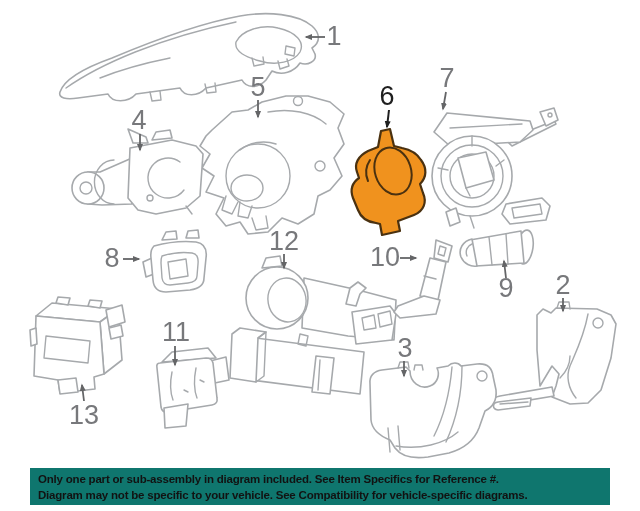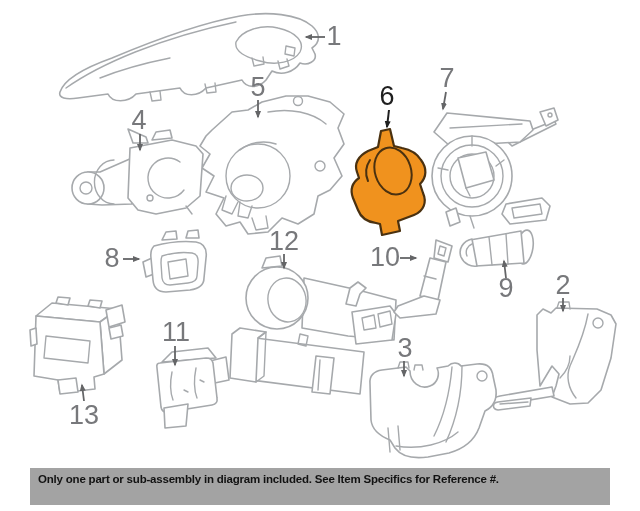--- a/index.html
+++ b/index.html
@@ -7,21 +7,21 @@
          font-family:"Liberation Sans",sans-serif;}
   svg{position:absolute;left:0;top:0;}
   .ln{fill:#ffffff;stroke:#a6a9ac;stroke-width:1.6;stroke-linejoin:round;stroke-linecap:round;}
   .lnn{fill:none;stroke:#a6a9ac;stroke-width:1.4;stroke-linejoin:round;stroke-linecap:round;}
   .hl{fill:#F0921E;stroke:#4a3110;stroke-width:2.2;stroke-linejoin:round;}
   .hln{fill:none;stroke:#4a3110;stroke-width:2;stroke-linecap:round;}
   .lbl{fill:#77787b;font-family:"Liberation Sans",sans-serif;font-size:27px;text-anchor:middle;}
   .lblb{fill:#1f1f1f;font-family:"Liberation Sans",sans-serif;font-size:27px;text-anchor:middle;}
   .arr{stroke:#646567;stroke-width:1.8;fill:none;}
   .arrb{stroke:#1f1f1f;stroke-width:2;fill:none;}
-  .banner{position:absolute;left:30px;top:468px;width:580px;height:37px;background:#a3a3a3;
+  .banner{position:absolute;left:30px;top:468px;width:580px;height:37px;background:#0f766e;
           color:#121212;box-sizing:border-box;padding:3px 8px 0 8px;font-weight:bold;
           font-size:11.5px;line-height:16px;letter-spacing:-0.2px;white-space:nowrap;}
 </style>
 </head>
 <body>
 
 <div class="stage">
 
 <svg width="640" height="511" viewBox="0 0 640 511">
   <defs>
@@ -233,15 +233,16 @@
     <line class="arr" x1="84" y1="401" x2="82" y2="385" marker-end="url(#ah)"></line>
   </g>
   <g>
     <text class="lbl" x="405" y="357">3</text>
     <line class="arr" x1="404" y1="361" x2="404" y2="376" marker-end="url(#ah)"></line>
   </g>
 </svg>
 
   <div class="banner">
     <div>Only one part or sub-assembly in diagram included. See Item Specifics for Reference #.</div>
+    <div>Diagram may not be specific to your vehicle. See Compatibility for vehicle-specific diagrams.</div>
   </div>
 
 </div>
 
 </body></html>

